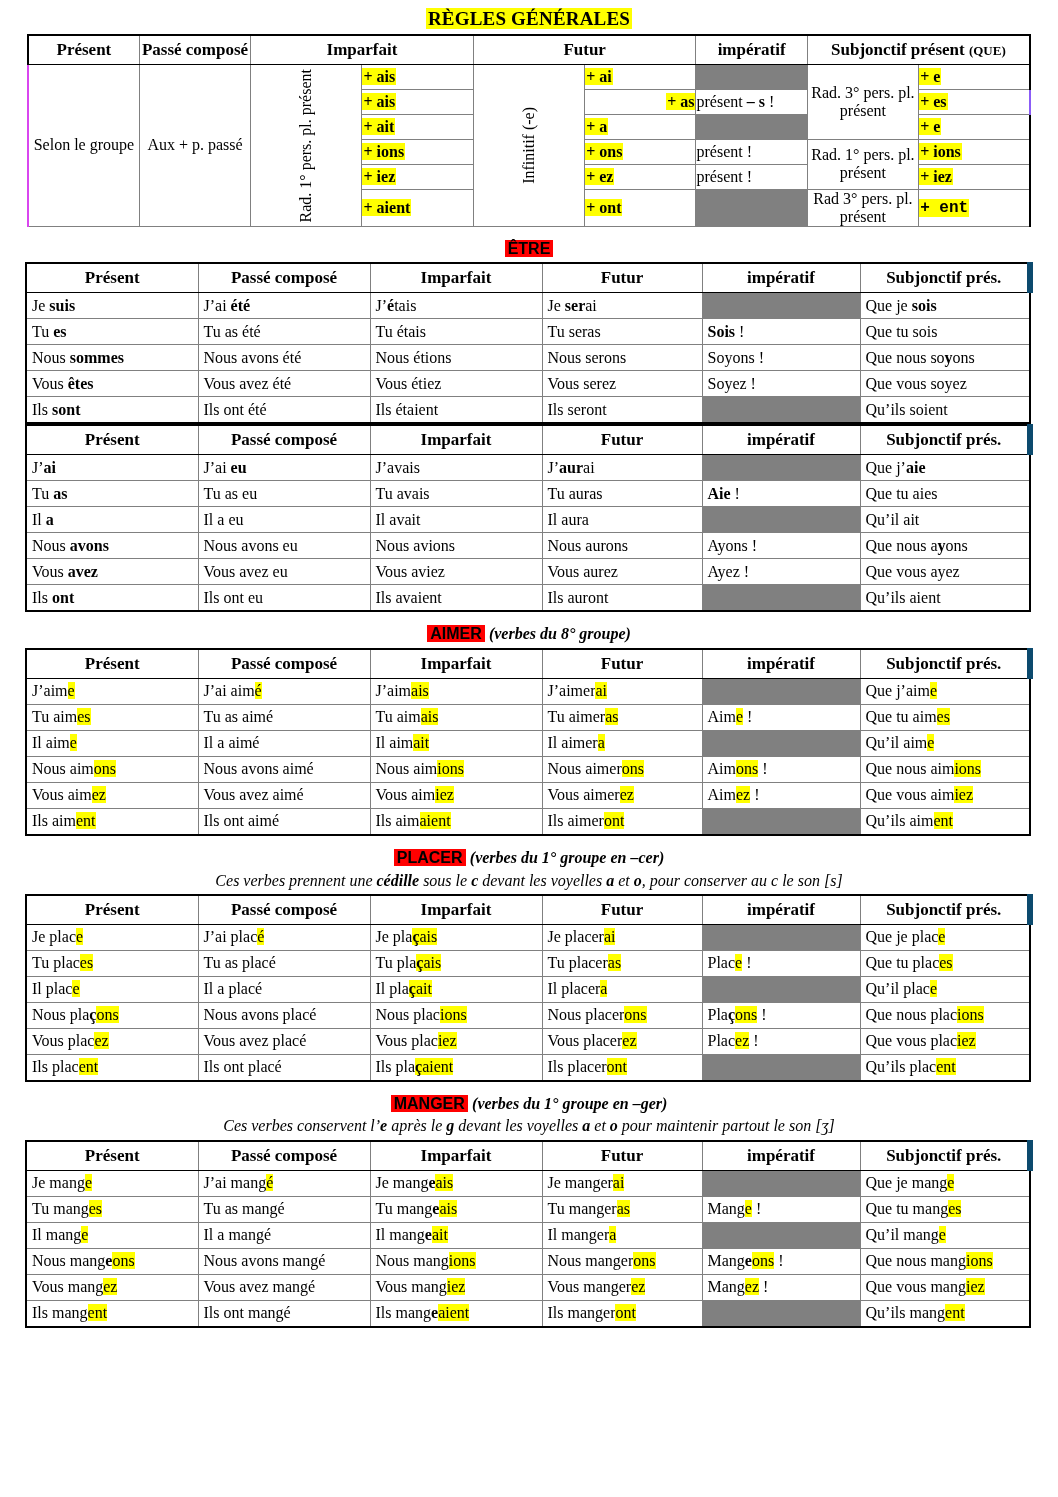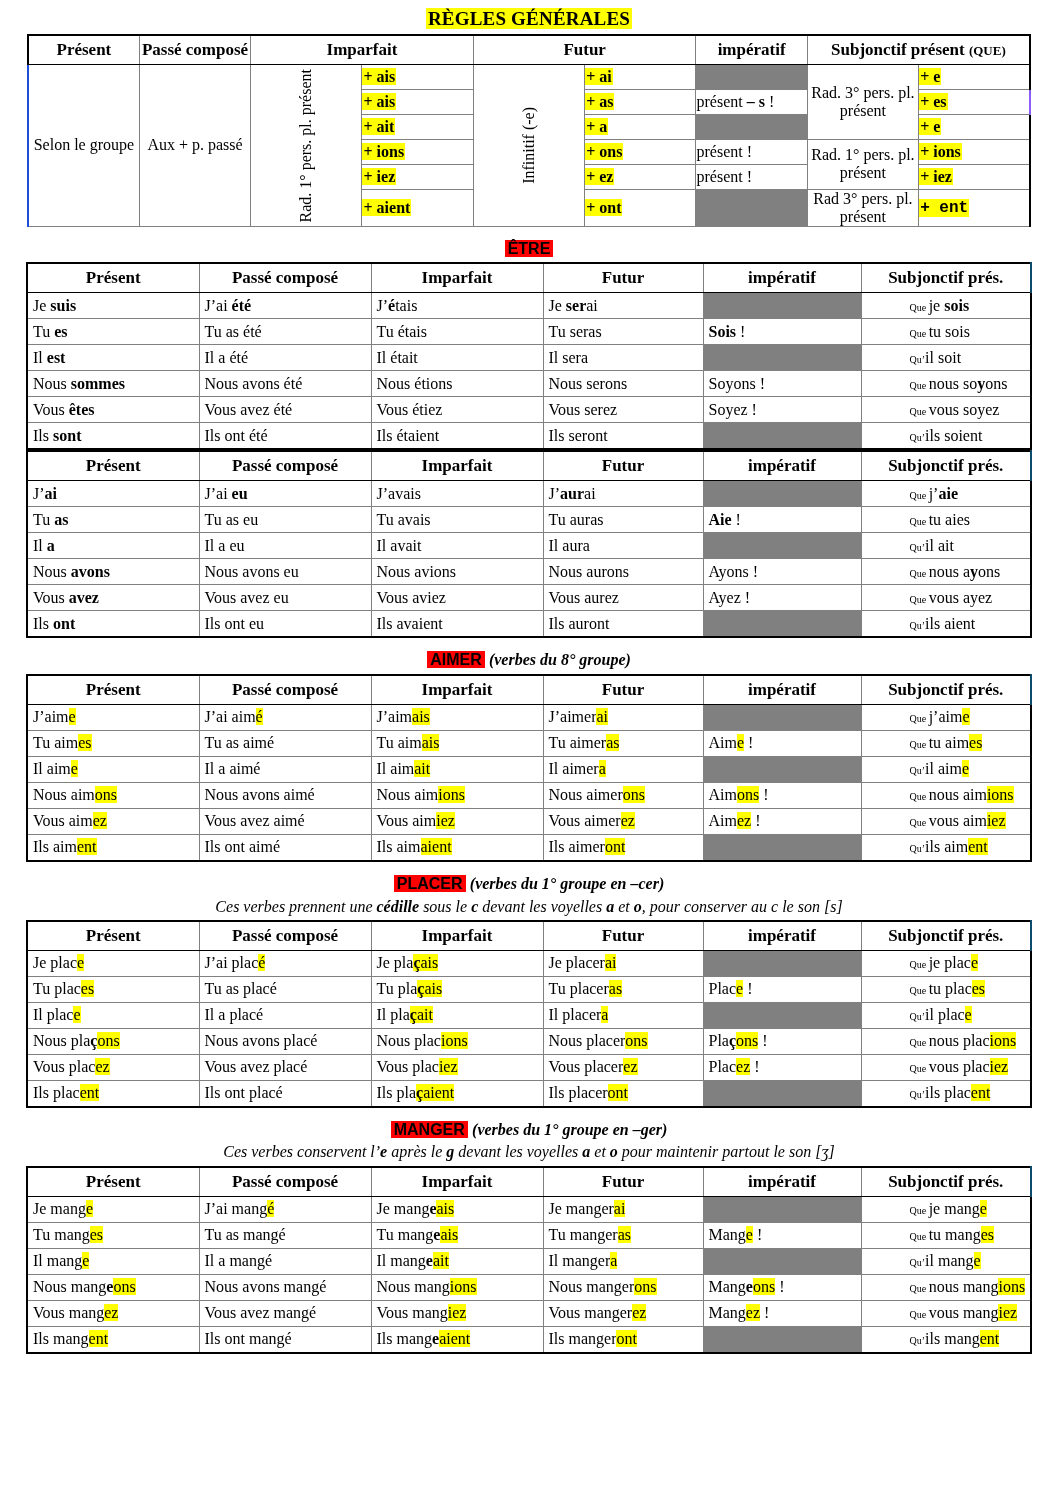--- a/index.html
+++ b/index.html
@@ -98,26 +98,26 @@
     height:23px;
     vertical-align:middle;
     overflow:hidden;
     white-space:nowrap;
   }
   table.cj thead th{
     font-weight:bold;text-align:center;font-size:17px;height:26px;
     border-top:2px solid #000;border-bottom:1px solid #000;
   }
   table.cj thead th:first-child{border-left:2px solid #000;}
-  table.cj thead th:last-child{border-right:2px solid #0c4a6e;}
+  table.cj thead th:last-child{border-right:6px solid #0c4a6e;}
   table.cj tbody tr td:first-child{border-left:2px solid #000;}
   table.cj tbody tr td:last-child{border-right:2px solid #000;}
   table.cj tbody tr:last-child td{border-bottom:2px solid #000;}
   td.sub{font-size:15px;}
-  td.sub .que{font-size:10px;margin-left:43px;}
+  td.sub .que{font-size:16px;}
   td.imp{}
 </style>
 </head>
 <body>
 
 <div class="page">
 
   <div class="doc-title">
     <span>RÈGLES GÉNÉRALES</span>
   </div>
@@ -131,41 +131,41 @@
         <th colspan="2">Futur</th>
         <th>impératif</th>
         <th colspan="2" class="last">
           <span>Subjonctif présent</span>
           <span class="sm">(QUE)</span>
         </th>
       </tr>
     </thead>
     <tbody id="gr-body">
         <tr>
-          <td rowspan="6" class="gr-cell center gr-bot" style="border-left:2px solid #1d4ed8;text-align:center;">Selon le groupe</td>
+          <td rowspan="6" class="gr-cell center gr-bot" style="border-left:2px solid #d946ef;text-align:center;">Selon le groupe</td>
           <td rowspan="6" class="gr-cell center gr-bot">Aux + p. passé</td>
           <td rowspan="6" class="gr-cell gr-bot" style="width:60px;">
             <div class="vwrap">
               <div class="vtext">Rad. 1° pers. pl. présent</div>
             </div>
           </td>
           <td class="gr-end" style="width:110px;"><span>+ ais</span></td>
           <td rowspan="6" class="gr-cell gr-bot" style="width:48px;">
             <div class="vwrap">
               <div class="vtext">Infinitif (-e)</div>
             </div>
           </td>
           <td class="gr-end" style="width:80px;"><span>+ ai</span></td>
           <td class="gr-cell grey" style="width:130px;"></td>
           <td rowspan="3" class="gr-cell center">Rad. 3° pers. pl. présent</td>
           <td class="gr-end" style="width:82px;border-right:2px solid #000;"><span>+ e</span></td>
         </tr>
         <tr>
           <td class="gr-end" style="width:110px;"><span>+ ais</span></td>
-          <td class="gr-end" style="width:80px;"><span>+ as</span></td>
+          <td class="gr-end" style="width:80px;text-align:right;"><span>+ as</span></td>
           <td class="gr-cell" style="width:130px;">présent <b>– s</b> !</td>
           <td class="gr-end" style="width:82px;border-right:2px solid #8b5cf6;"><span>+ es</span></td>
         </tr>
         <tr>
           <td class="gr-end" style="width:110px;"><span>+ ait</span></td>
           <td class="gr-end" style="width:80px;"><span>+ a</span></td>
           <td class="gr-cell grey" style="width:130px;"></td>
           <td class="gr-end" style="width:82px;border-right:2px solid #000;"><span>+ e</span></td>
         </tr>
         <tr>
@@ -223,28 +223,20 @@
           </tr>
           <tr>
             <td><span>Tu </span><span class="red">es</span></td>
             <td><span>Tu as été</span></td>
             <td><span>Tu étais</span></td>
             <td><span>Tu seras</span></td>
             <td class="imp"><span class="red">Sois</span><span> !</span></td>
             <td class="sub"><span class="que">Que </span><span>tu sois</span></td>
           </tr>
           <tr>
-            <td><span>Il </span><span class="red">est</span></td>
-            <td><span>Il a été</span></td>
-            <td><span>Il était</span></td>
-            <td><span>Il sera</span></td>
-            <td class="imp grey"></td>
-            <td class="sub"><span class="que">Qu’</span><span>il soit</span></td>
-          </tr>
-          <tr>
             <td><span>Nous </span><span class="red">sommes</span></td>
             <td><span>Nous avons été</span></td>
             <td><span>Nous étions</span></td>
             <td><span>Nous serons</span></td>
             <td class="imp"><span>Soyons !</span></td>
             <td class="sub"><span class="que">Que </span><span>nous so</span><span class="red">y</span><span>ons</span></td>
           </tr>
           <tr>
             <td><span>Vous </span><span class="red">êtes</span></td>
             <td><span>Vous avez été</span></td>

